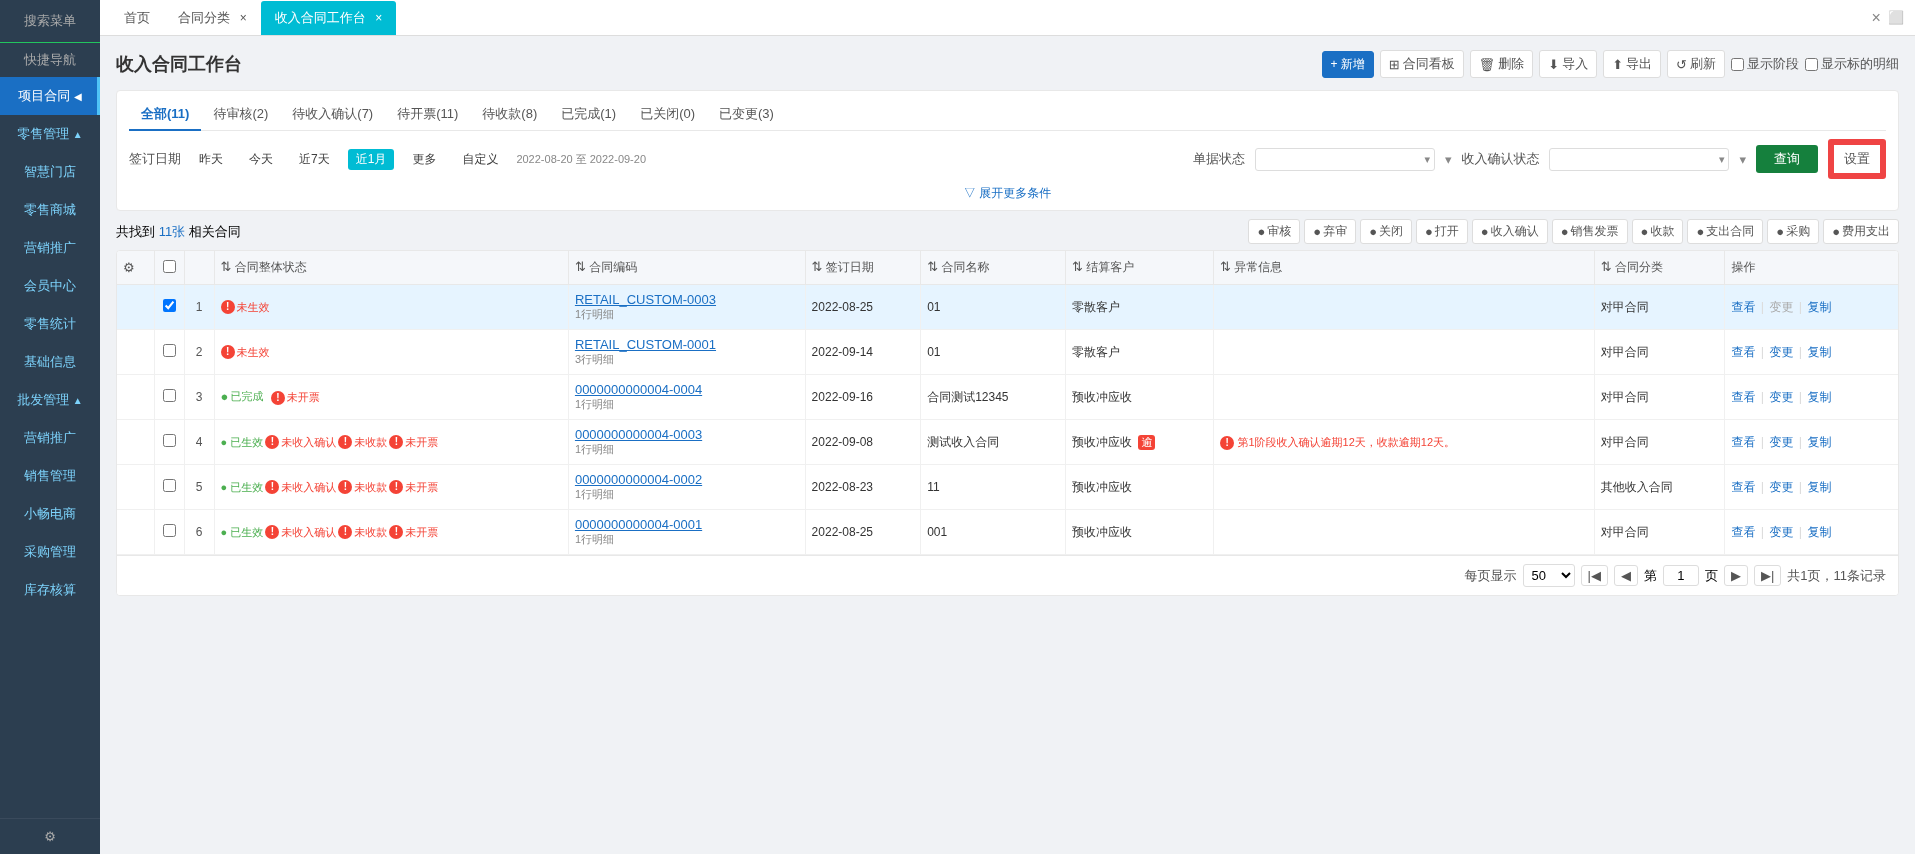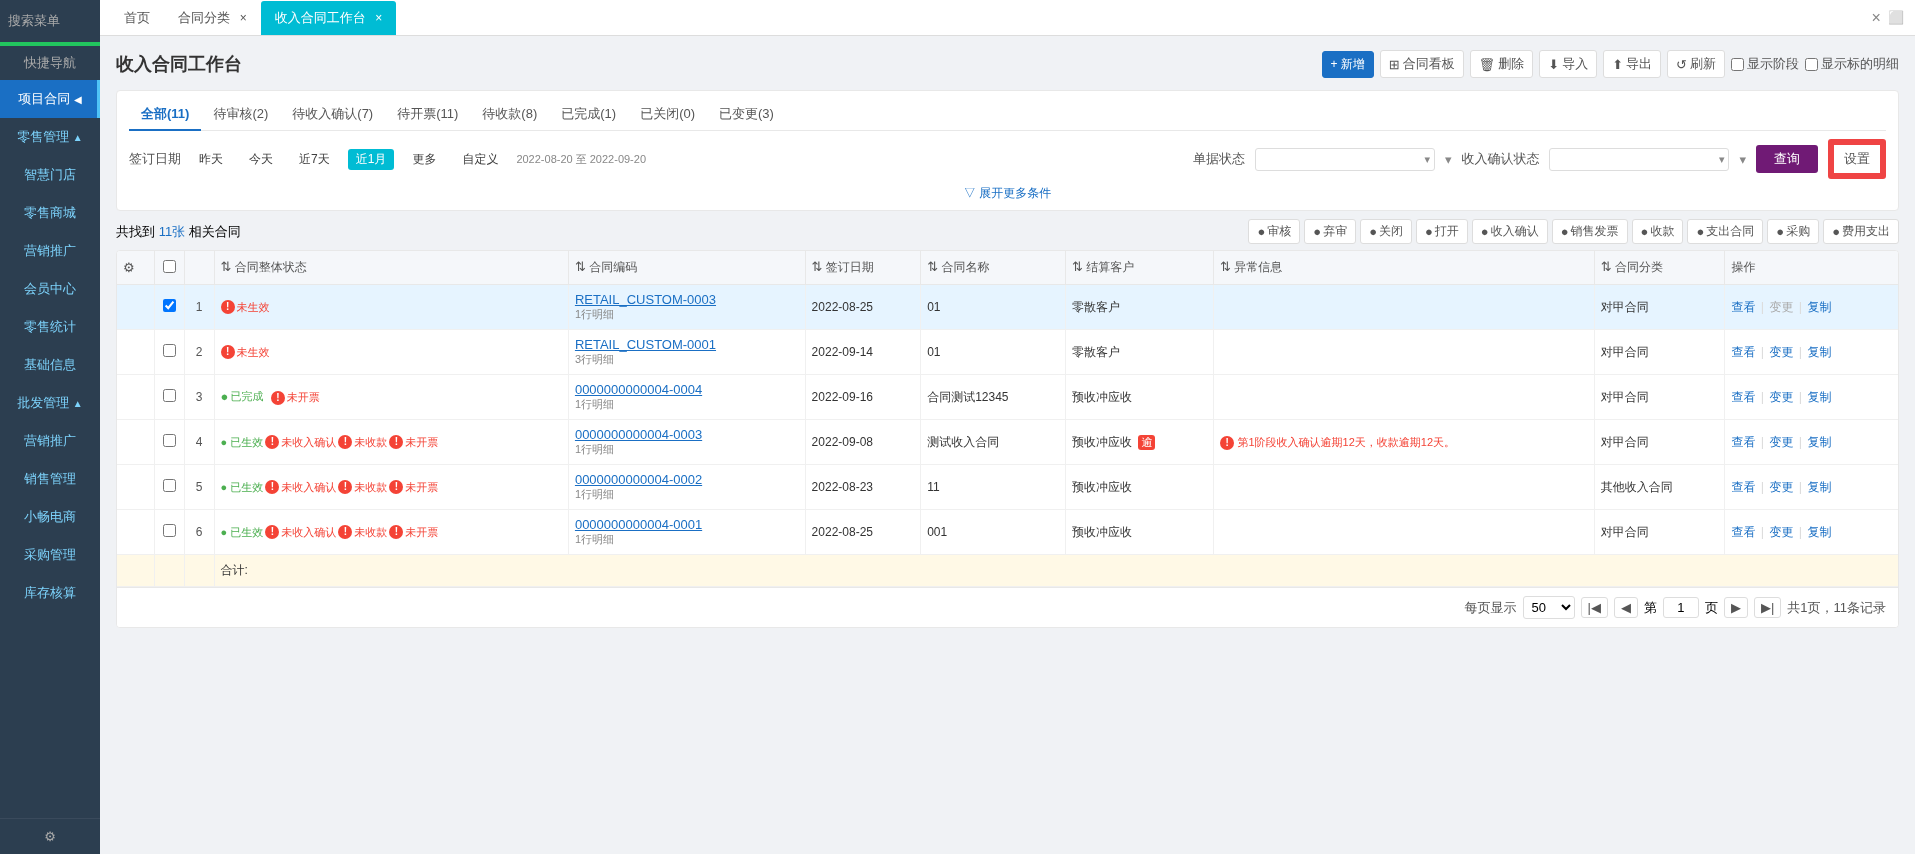--- a/index.html
+++ b/index.html
@@ -1,20 +1,20 @@
 <!DOCTYPE html>
 <html><head>
   <meta charset="utf-8">
   <style>
     * { box-sizing: border-box; margin: 0; padding: 0; font-family: 'Microsoft YaHei', Arial, sans-serif; font-size: 13px; }
     body { background: #f0f2f5; display: flex; height: 854px; overflow: hidden; }
 
     
     .sidebar { width: 100px; background: #2c3e50; color: #ccc; display: flex; flex-direction: column; height: 100%; }
-    .sidebar-search { padding: 12px 8px; color: #aaa; text-align: left; cursor: pointer; border-bottom: 4px solid #22c55e; }
+    .sidebar-search { padding: 12px 8px; color: #aaa; text-align: center; cursor: pointer; border-bottom: 1px solid #22c55e; }
     .sidebar-nav { padding: 8px; color: #aaa; text-align: center; cursor: pointer; }
     .sidebar-item { padding: 10px 8px; text-align: center; cursor: pointer; color: #7dd3fc; position: relative; }
     .sidebar-item.active { background: #1a6fc4; color: #fff; }
     .sidebar-item.active::after { content: ''; position: absolute; right: 0; top: 0; height: 100%; width: 3px; background: #4fc3f7; }
     .sidebar-item .arrow { font-size: 10px; }
     .sidebar-bottom { margin-top: auto; padding: 10px; text-align: center; color: #aaa; cursor: pointer; border-top: 1px solid #3a4a5c; }
 
     
     .main { flex: 1; display: flex; flex-direction: column; overflow: hidden; }
 
@@ -45,21 +45,21 @@
     .filter-conditions { display: flex; align-items: center; gap: 10px; flex-wrap: wrap; }
     .condition-label { color: #555; white-space: nowrap; }
     .condition-btn { padding: 2px 8px; border-radius: 3px; cursor: pointer; color: #404040; font-size: 12px; }
     .condition-btn.active-green { background: #00bcd4; color: #fff; border-radius: 3px; }
     .condition-date-range { color: #888; font-size: 11px; }
     .filter-select { display: flex; align-items: center; gap: 10px; }
     .filter-select-label { color: #555; white-space: nowrap; }
     .filter-select-box { border: 1px solid #ddd; border-radius: 3px; padding: 3px 20px 3px 6px; background: #fff; min-width: 140px; appearance: none; position: relative; cursor: pointer; }
     .select-wrapper { position: relative; display: inline-block; }
     .select-wrapper::after { content: '▾'; position: absolute; right: 5px; top: 50%; transform: translateY(-50%); color: #888; pointer-events: none; font-size: 11px; }
-    .query-btn { padding: 5px 18px; background: #701a75; color: #fff; border: none; border-radius: 3px; cursor: pointer; }
+    .query-btn { padding: 5px 18px; background: #15803d; color: #fff; border: none; border-radius: 3px; cursor: pointer; }
     .setting-btn { padding: 5px 10px; background: #fff; color: #555; border: 6px solid #ef4444; border-radius: 3px; cursor: pointer; }
     .expand-btn { color: #1a6fc4; cursor: pointer; font-size: 12px; }
 
     
     .action-bar { display: flex; justify-content: space-between; align-items: center; margin-bottom: 6px; }
     .action-btns { display: flex; gap: 4px; }
     .action-btn { padding: 3px 8px; background: #fff; border: 1px solid #ddd; border-radius: 3px; cursor: pointer; color: #555; font-size: 12px; display: flex; align-items: center; gap: 2px; }
 
     
     .table-container { background: #fff; border: 1px solid #e8e8e8; border-radius: 4px; overflow: hidden; }
@@ -504,26 +504,20 @@
               <td>对甲合同</td>
               <td>
                 <span class="op-link">查看</span>
                 <span class="op-separator">|</span>
                 <span class="op-link">变更</span>
                 <span class="op-separator">|</span>
                 <span class="op-link">复制</span>
               </td>
             </tr>
 
-            <tr class="summary">
-              <td></td>
-              <td></td>
-              <td></td>
-              <td colspan="8">合计:</td>
-            </tr>
           </tbody>
         </table>
       </div>
 
       <div class="pagination">
         <span class="page-size-label">每页显示</span>
         <select class="page-size-select">
           <option>50</option>
           <option>10</option>
           <option>20</option>

